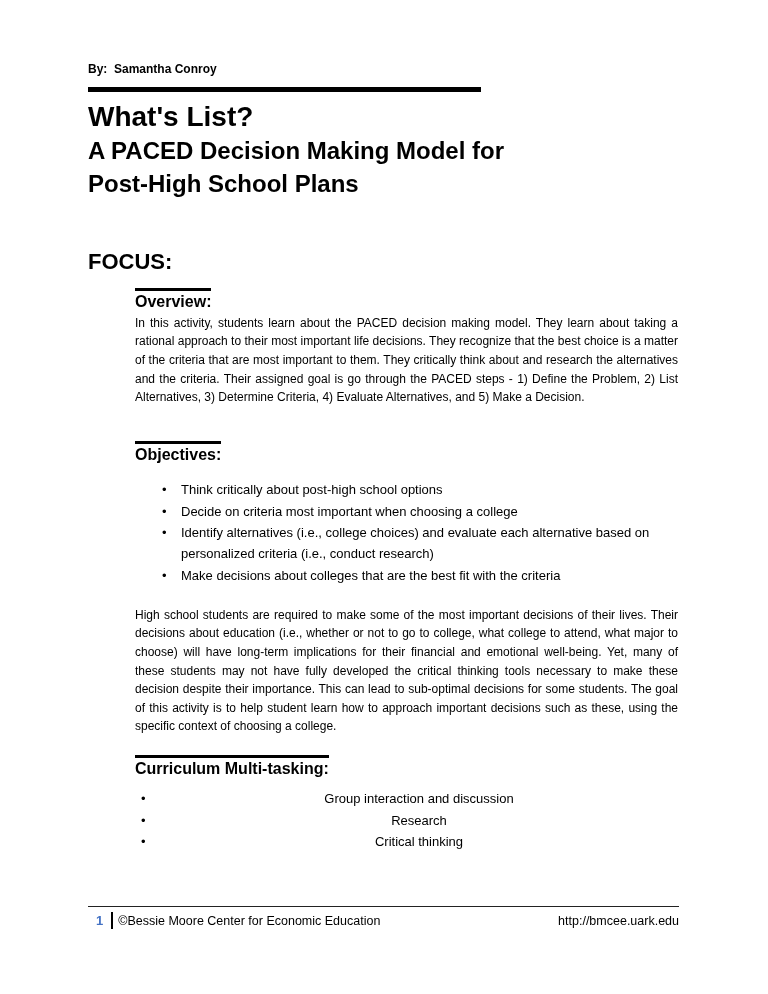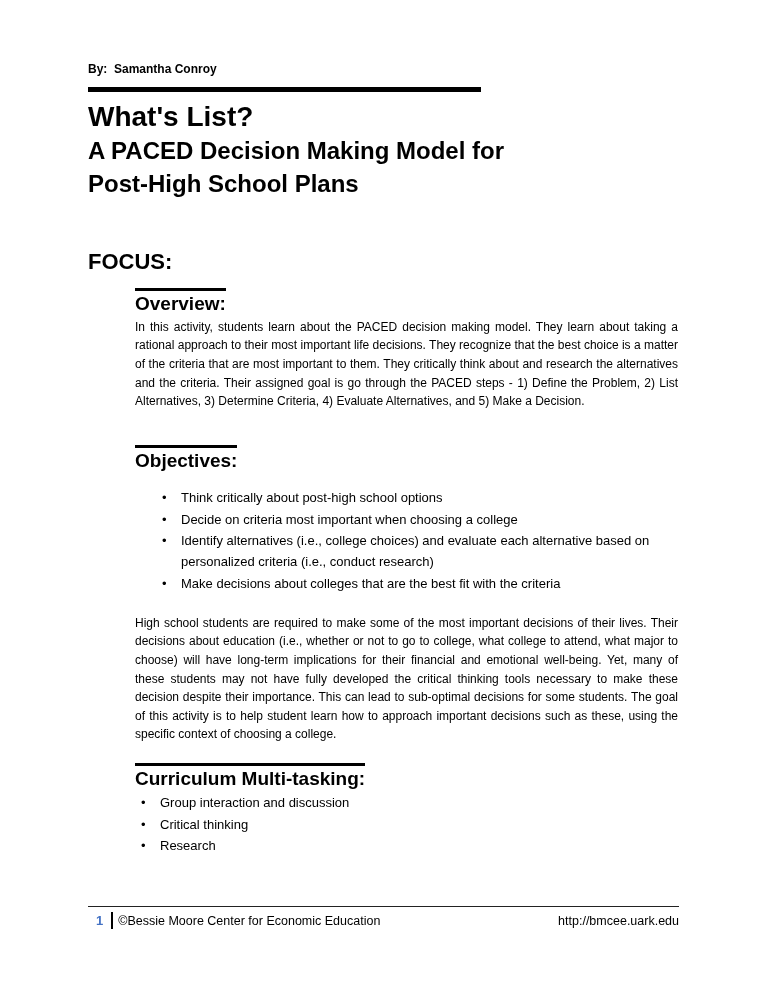--- a/index.html
+++ b/index.html
@@ -51,38 +51,39 @@
     margin-left: 47px;
     width: 543px;
   }
   .section { margin-top: 34px; }
   .section.first { margin-top: 13px; }
   .section.tight { margin-top: 19px; }
   .sec-heading {
     display: inline-block;
     border-top: 3px solid #000;
     padding-top: 2px;
-    font-size: 19px;
+    font-size: 16px;
     font-weight: 700;
     text-align: center;
   }
   .body-text {
     margin-top: 3px;
     font-size: 12px;
     line-height: 1.55;
     text-align: justify;
   }
   ul.bullets {
     list-style: none;
     margin: 16px 0 0 25px;
     padding: 0;
   }
   ul.bullets.close {
-    margin-top: 3px;
+    margin-top: 11px;
     margin-left: 4px;
+    text-align: center;
   }
   ul.bullets li {
     position: relative;
     padding-left: 21px;
     font-size: 13px;
     line-height: 1.6;
     margin-bottom: 1px;
   }
   ul.bullets li::before {
     content: "\2022";
@@ -147,22 +148,22 @@
     </div>
 
     <div class="section tight">
       <p class="body-text">High school students are required to make some of the most important decisions of their lives.  Their decisions about education (i.e., whether or not to go to college, what college to attend, what major to choose) will have long-term implications for their financial and emotional well-being.  Yet, many of these students may not have fully developed the critical thinking tools necessary to make these decision despite their importance.  This can lead to sub-optimal decisions for some students.  The goal of this activity is to help student learn how to approach important decisions such as these, using the specific context of choosing a college.</p>
     </div>
 
     <div class="section tight">
       <span class="sec-heading">Curriculum Multi-tasking:</span>
       <ul class="bullets close">
         <li>Group interaction and discussion</li>
+        <li>Research</li>
         <li>Critical thinking</li>
-        <li>Research</li>
       </ul>
     </div>
 
   </div>
 </div>
 
 <div class="footer">
   <span class="page-num">1</span>
   <span class="footer-bar"></span>
   <span>©Bessie Moore Center for Economic Education</span>

